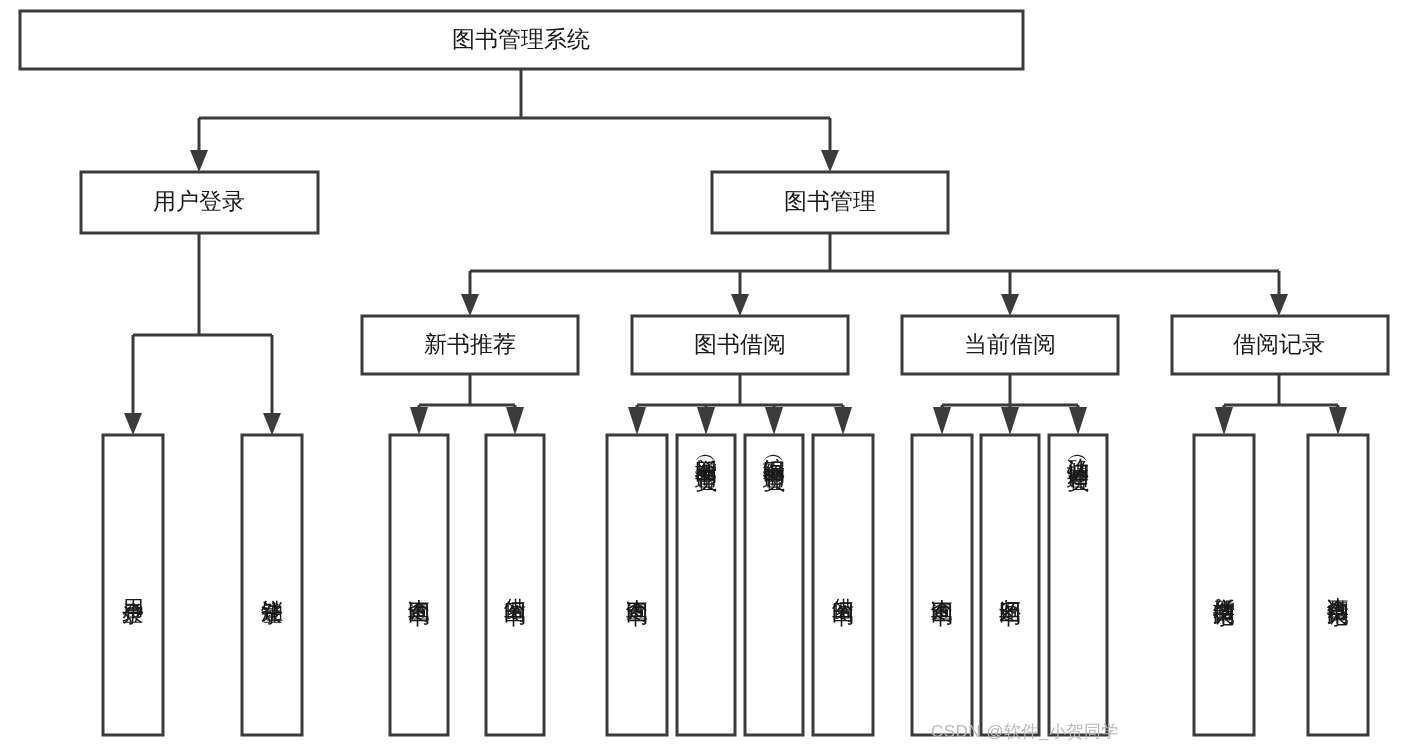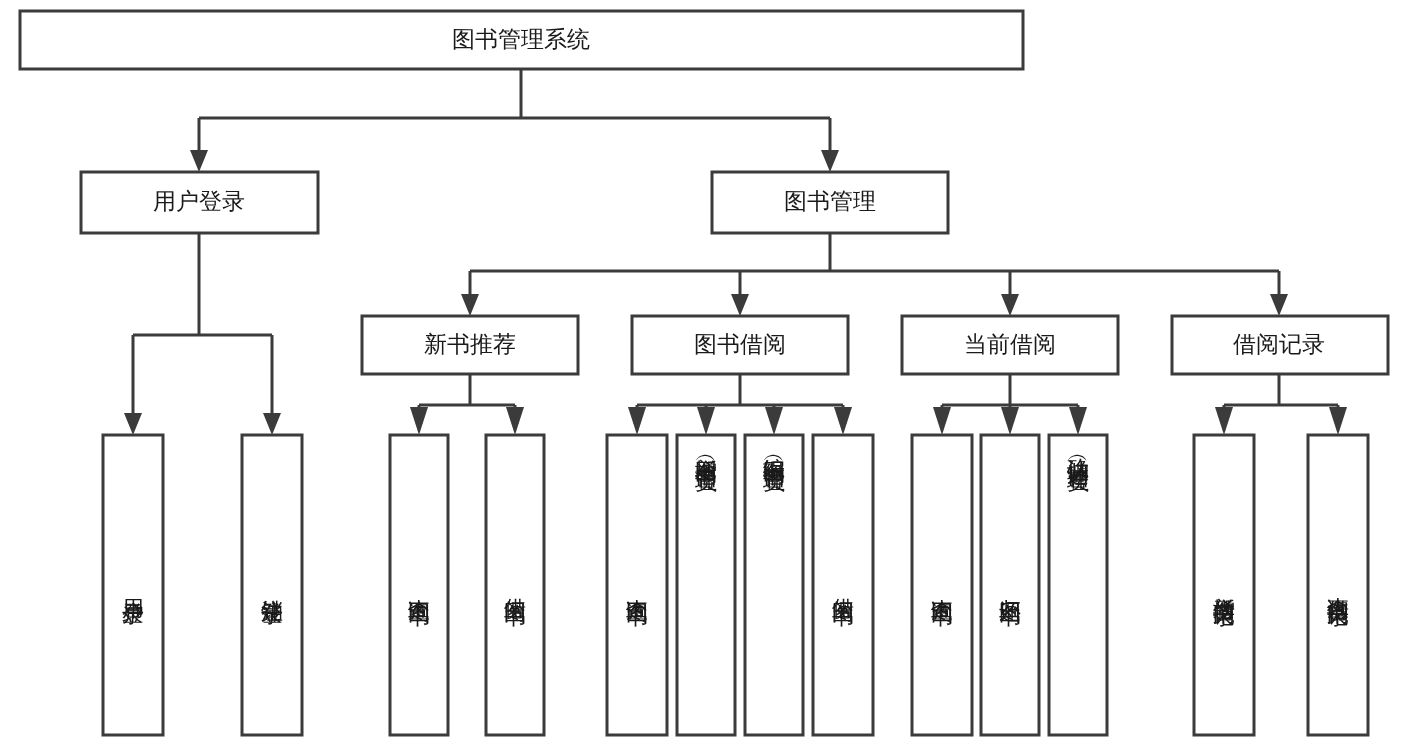--- a/index.html
+++ b/index.html
@@ -208,13 +208,14 @@
   <div class="vlabel" style="left:745px; top:440px; width:58px; height:292px; justify-content:flex-start;">编辑图书（管理员）</div>
   <div class="vlabel" style="left:813px; top:435px; width:60px; height:300px;">借阅图书</div>
 
   <div class="vlabel" style="left:912px; top:435px; width:60px; height:300px;">查询图书</div>
   <div class="vlabel" style="left:981px; top:435px; width:58px; height:300px;">归还图书</div>
   <div class="vlabel" style="left:1049px; top:440px; width:58px; height:292px; justify-content:flex-start;">确认归还（管理员）</div>
 
   <div class="vlabel" style="left:1194px; top:435px; width:60px; height:300px;">新增借阅记录</div>
   <div class="vlabel" style="left:1308px; top:435px; width:60px; height:300px;">查询借阅记录</div>
 
+  <div class="watermark">CSDN @软件_小贺同学</div>
 </div>
 
 </body></html>

